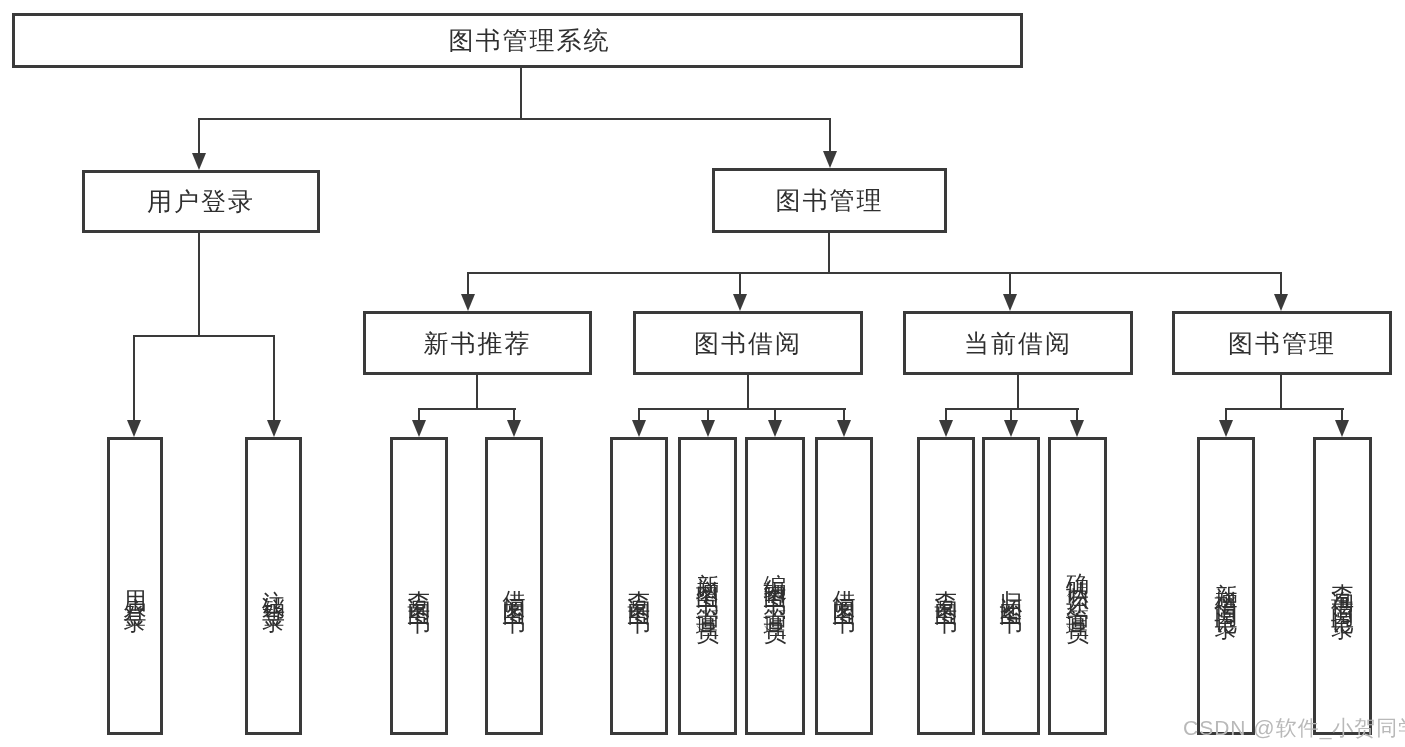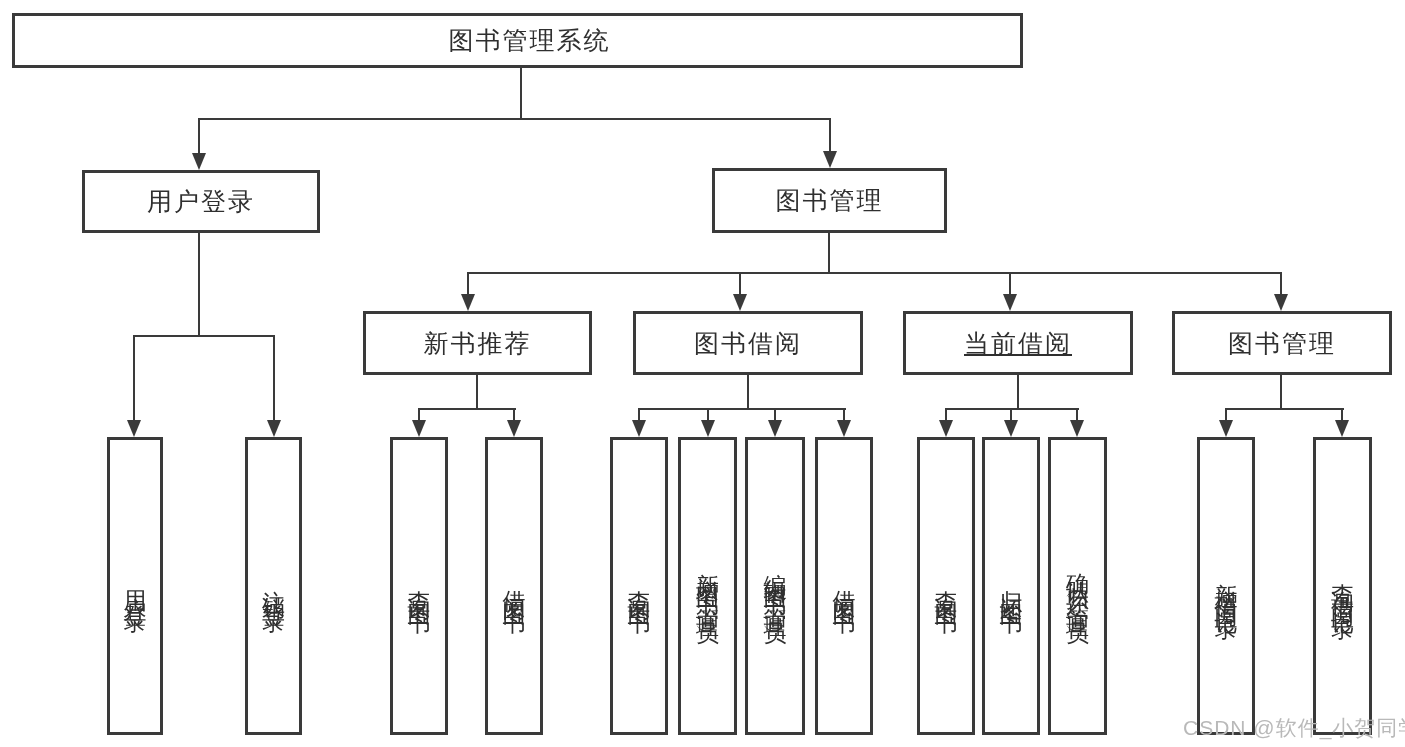--- a/index.html
+++ b/index.html
@@ -68,21 +68,21 @@
   <div class="arrowhead" style="left:1003px;top:294px;"></div>
   <div class="vline" style="left:1280px;top:272px;height:22px;"></div>
   <div class="arrowhead" style="left:1274px;top:294px;"></div>
 
   <div class="box" style="left:633px;top:311px;width:230px;height:64px;">
     <span class="hlabel">图书借阅</span>
   </div>
   <div class="box" style="left:363px;top:311px;width:229px;height:64px;">
     <span class="hlabel">新书推荐</span>
   </div>
-  <div class="box" style="left:903px;top:311px;width:230px;height:64px;text-decoration:underline;">
+  <div class="box" style="left:903px;top:311px;width:230px;height:64px;">
     <span class="hlabel">当前借阅</span>
   </div>
   <div class="box" style="left:1172px;top:311px;width:220px;height:64px;">
     <span class="hlabel">图书管理</span>
   </div>
 
   <div class="vline" style="left:476px;top:375px;height:33px;"></div>
   <div class="hline" style="left:418px;top:408px;width:98px;"></div>
   <div class="vline" style="left:418px;top:408px;height:12px;"></div>
   <div class="arrowhead" style="left:412px;top:420px;"></div>

